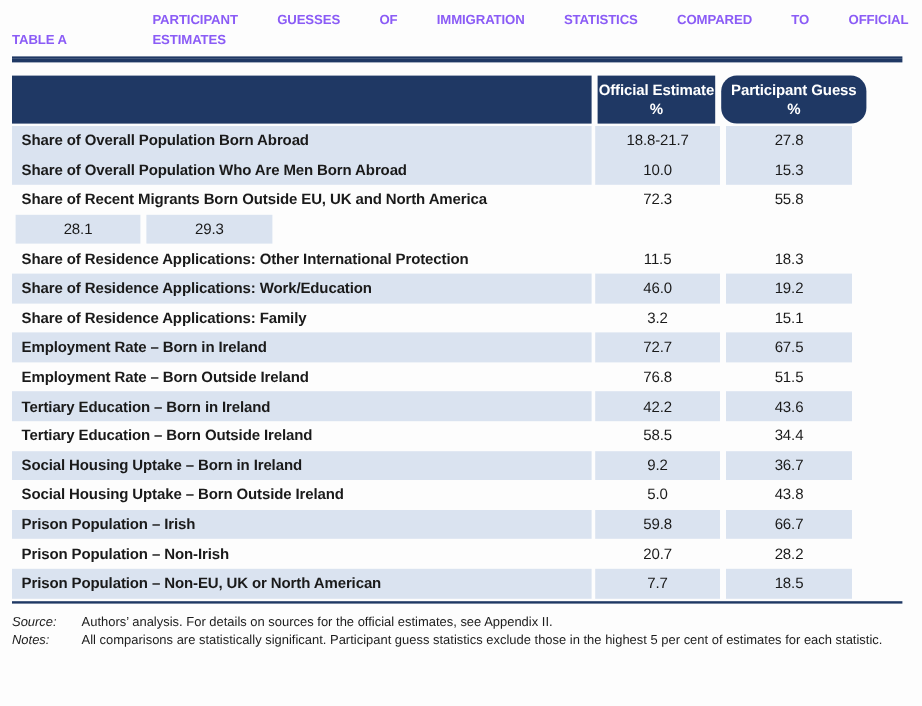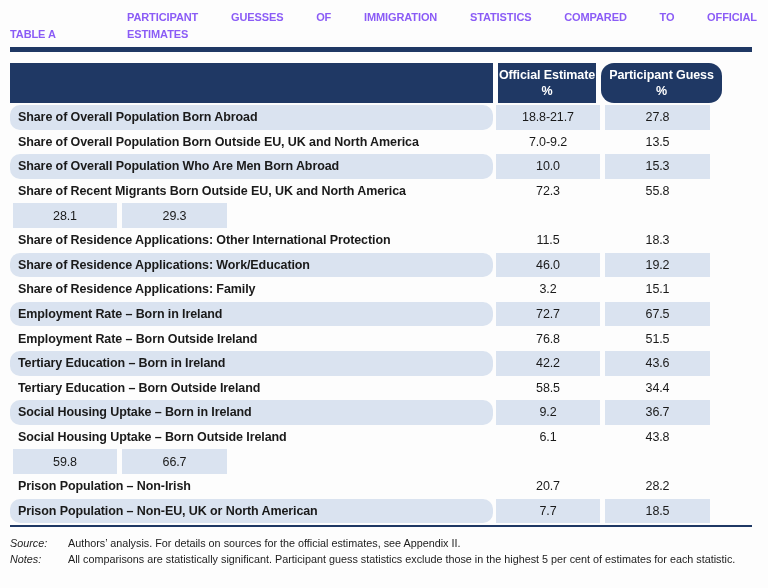--- a/index.html
+++ b/index.html
@@ -46,21 +46,21 @@
   .th-val   { width: 98px; margin-left: 5px; }
   .th-val2  { width: 121px; margin-left: 5px; border-radius: 13px; }
 
   .tr { display: flex; height: 24.6px; }
   .td {
     display: flex;
     align-items: center;
     font-size: 12.5px;
     letter-spacing: -0.1px;
   }
-  .td-label { width: 483px; padding-left: 8px; font-weight: bold; border-radius: 10px; }
+  .td-label { width: 483px; padding-left: 8px; font-weight: bold; }
   .td-val   { width: 104px; margin-left: 3px; justify-content: center; }
   .td-val2  { width: 105px; margin-left: 5px; justify-content: center; }
   .tr.shaded .td { background: #dae3f0; }
 
   
   .bottom-rule {
     margin-top: 2px;
     width: 742px;
     border-top: 2px solid #1f3864;
   }
@@ -99,25 +99,20 @@
         <div>%</div>
       </div>
     </div>
     <div class="tbody">
   <div class="tr shaded">
     <div class="td td-label">Share of Overall Population Born Abroad</div>
     <div class="td td-val">18.8-21.7</div>
     <div class="td td-val2">27.8</div>
   </div>
 
-  <div class="tr">
-    <div class="td td-label">Share of Overall Population Born Outside EU, UK and North America</div>
-    <div class="td td-val">7.0-9.2</div>
-    <div class="td td-val2">13.5</div>
-  </div>
 
   <div class="tr shaded">
     <div class="td td-label">Share of Overall Population Who Are Men Born Abroad</div>
     <div class="td td-val">10.0</div>
     <div class="td td-val2">15.3</div>
   </div>
 
   <div class="tr">
     <div class="td td-label">Share of Recent Migrants Born Outside EU, UK and North America</div>
     <div class="td td-val">72.3</div>
@@ -172,25 +167,26 @@
   </div>
 
   <div class="tr shaded">
     <div class="td td-label">Social Housing Uptake – Born in Ireland</div>
     <div class="td td-val">9.2</div>
     <div class="td td-val2">36.7</div>
   </div>
 
   <div class="tr">
     <div class="td td-label">Social Housing Uptake – Born Outside Ireland</div>
-    <div class="td td-val">6.1</div>
+    <div class="td td-val">5.0</div>
     <div class="td td-val2">43.8</div>
   </div>
 
   <div class="tr shaded">
+    <div class="td td-label">Prison Population – Irish</div>
     <div class="td td-val">59.8</div>
     <div class="td td-val2">66.7</div>
   </div>
 
   <div class="tr">
     <div class="td td-label">Prison Population – Non-Irish</div>
     <div class="td td-val">20.7</div>
     <div class="td td-val2">28.2</div>
   </div>
 

